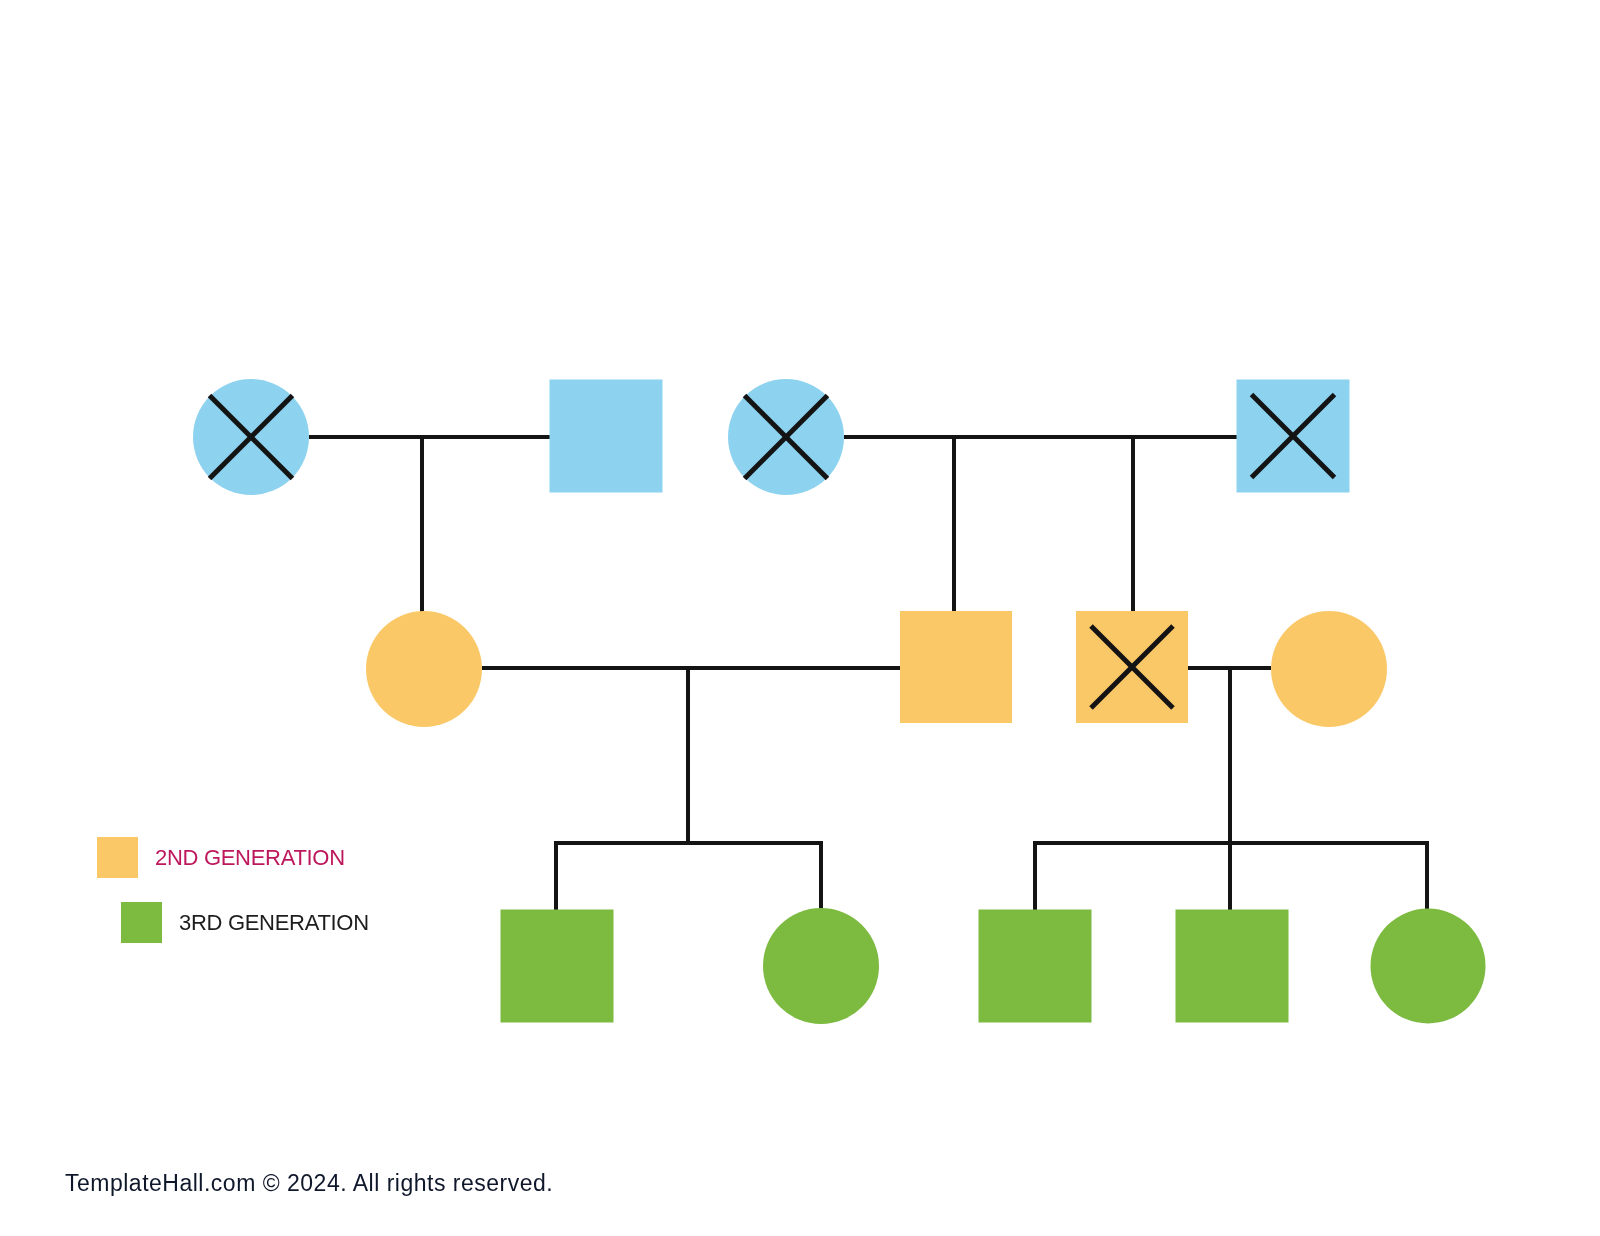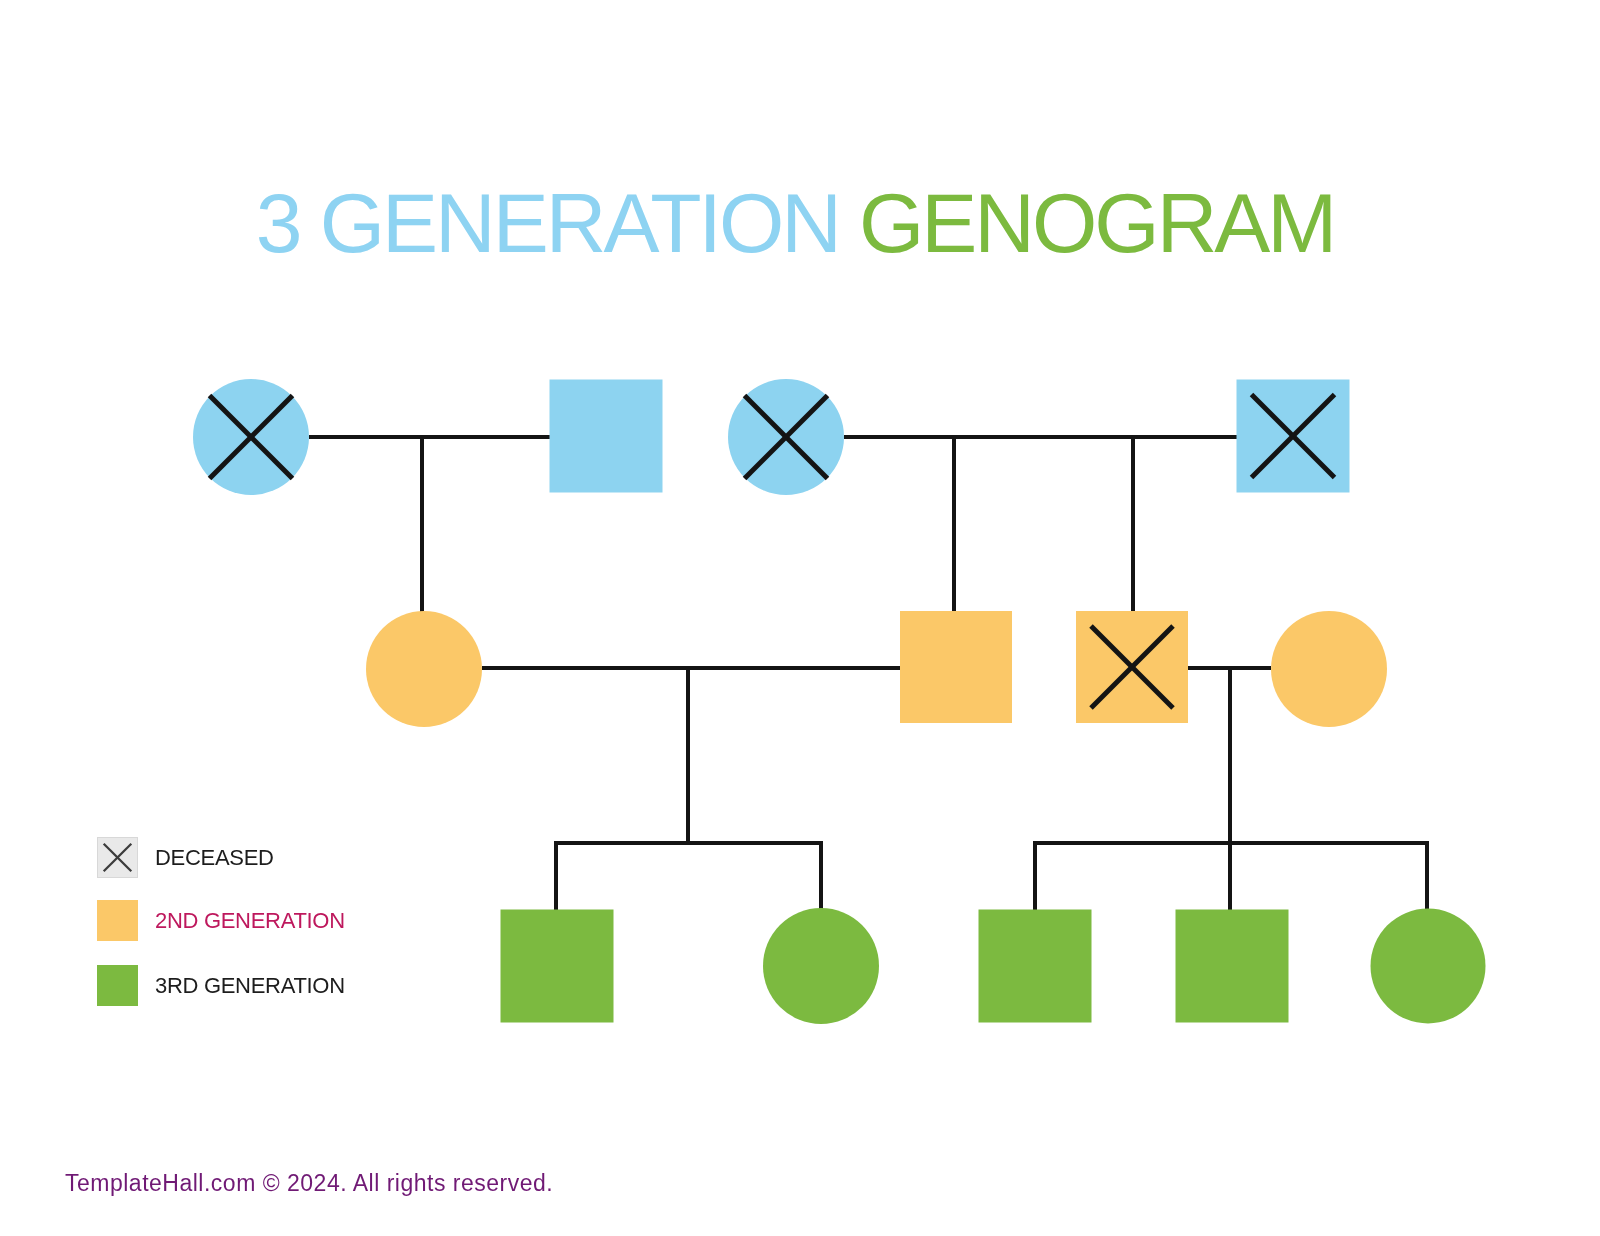--- a/index.html
+++ b/index.html
@@ -25,21 +25,21 @@
   .legend{
     position:absolute;
     left:97px;top:837px;
   }
   .legend-row{
     display:flex;
     align-items:center;
     height:41px;
     margin-bottom:22px;
   }
-  .legend-row:last-child{margin-bottom:0;}
+  .legend-row:last-child{margin-bottom:0;margin-left:24px;}
   .legend-row.gap-lg{margin-bottom:24px;}
   .swatch{
     width:41px;height:41px;
     flex:0 0 41px;
     display:block;
   }
   .swatch.deceased{
     box-sizing:border-box;
     border:1px solid #d8d8d8;
   }
@@ -56,23 +56,20 @@
     font-size:23px;
     letter-spacing:0.5px;
     white-space:nowrap;
   }
 </style>
 </head>
 <body>
 
 <div class="canvas">
 
-  <div class="title">
-    <span class="part1" style="color: rgb(142, 211, 242);">3 GENERATION</span><span class="part2" style="color: rgb(124, 186, 63);">GENOGRAM</span>
-  </div>
 
   <svg id="diagram-svg" width="1600" height="1236" viewBox="0 0 1600 1236">
       <polyline points="309,437 550,437" fill="none" stroke="#141414" stroke-width="4"></polyline>
       <polyline points="422,437 422,613" fill="none" stroke="#141414" stroke-width="4"></polyline>
       <polyline points="844,437 1237,437" fill="none" stroke="#141414" stroke-width="4"></polyline>
       <polyline points="954,437 954,612" fill="none" stroke="#141414" stroke-width="4"></polyline>
       <polyline points="1133,437 1133,612" fill="none" stroke="#141414" stroke-width="4"></polyline>
       <polyline points="482,668 900,668" fill="none" stroke="#141414" stroke-width="4"></polyline>
       <polyline points="688,668 688,845" fill="none" stroke="#141414" stroke-width="4"></polyline>
       <polyline points="556,910 556,843 821,843 821,910" fill="none" stroke="#141414" stroke-width="4"></polyline>
@@ -123,38 +120,29 @@
       <g>
         <rect x="1175.5" y="909.5" width="113" height="113" fill="#7CBA40"></rect>
       </g>
       <g>
         <circle cx="1428" cy="966" r="57.5" fill="#7CBA40"></circle>
       </g>
     </svg>
 
   <div class="legend">
 
-    <div class="legend-row">
-      <span class="swatch deceased" style="background-color: rgb(233, 233, 233);">
-        <svg viewBox="0 0 41 41">
-          <line x1="6" y1="6" x2="35" y2="35" stroke="#3C3C3C" stroke-width="2.4"></line>
-          <line x1="6" y1="35" x2="35" y2="6" stroke="#3C3C3C" stroke-width="2.4"></line>
-        </svg>
-      </span>
-      <span class="legend-label" style="color: rgb(29, 29, 29);">DECEASED</span>
-    </div>
 
 
     <div class="legend-row gap-lg">
       <span class="swatch" style="background-color: rgb(251, 200, 104);"></span>
       <span class="legend-label" style="color: #be185d;">2ND GENERATION</span>
     </div>
 
     <div class="legend-row">
       <span class="swatch" style="background-color: rgb(124, 186, 64);"></span>
       <span class="legend-label" style="color: rgb(29, 29, 29);">3RD GENERATION</span>
     </div>
 
   </div>
 
-  <div class="footer" style="color: #701a75;">TemplateHall.com © 2024. All rights reserved.</div>
+  <div class="footer" style="color: #0f172a;">TemplateHall.com © 2024. All rights reserved.</div>
 
 </div>
 
 </body></html>

